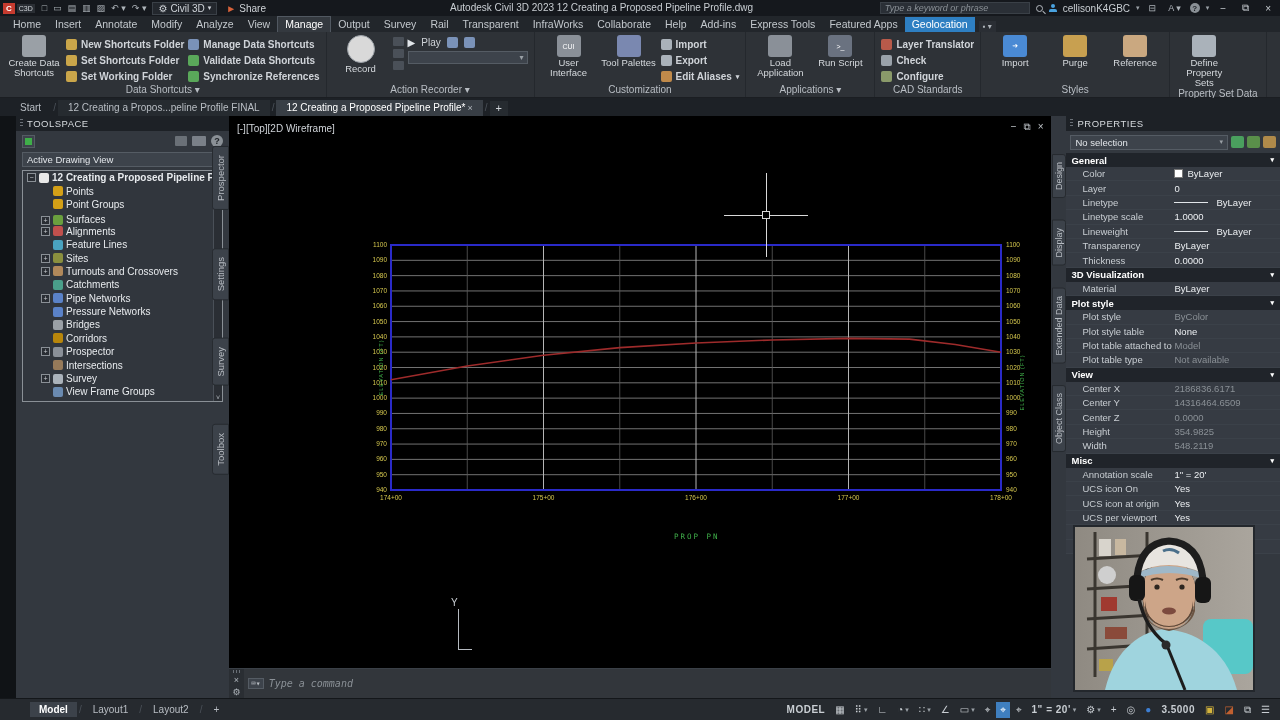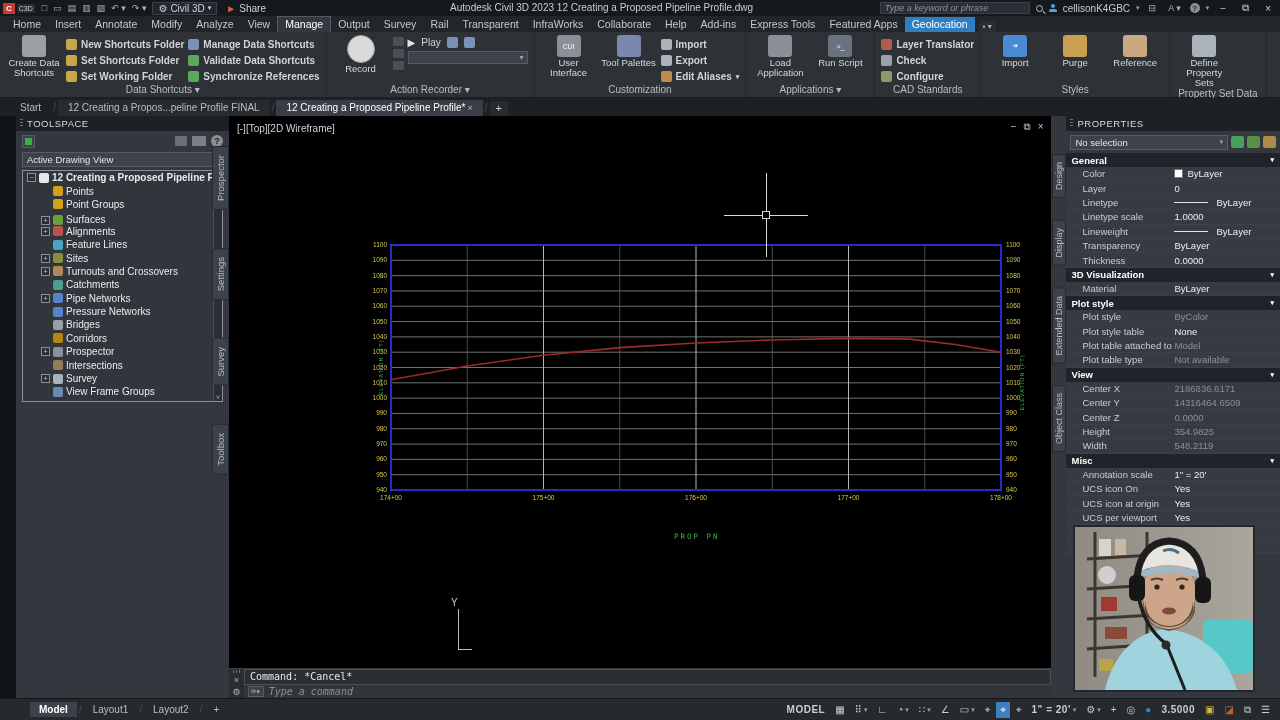--- a/index.html
+++ b/index.html
@@ -572,21 +572,20 @@
         </div>
       </div>
 
       <div class="cmd">
         <div class="cmd-gutter">
           <span class="grip" style="width:7px;height:5px;background:repeating-linear-gradient(90deg,#6a7077 0 1px, transparent 1px 3px);"></span>
           <span>×</span>
           <span style="margin-top:auto;margin-bottom:1px;">⚙</span>
         </div>
         <div class="cmd-main">
-          <div class="cmd-hist">Command: *Cancel*</div>
           <div class="cmd-input">
             <span class="cmd-kb">⌨▾</span>
             <span>Type a command</span>
           </div>
         </div>
       </div>
     </div>
 
     <div class="colR">
       <div class="props-tabsL" id="propSideTabs">

